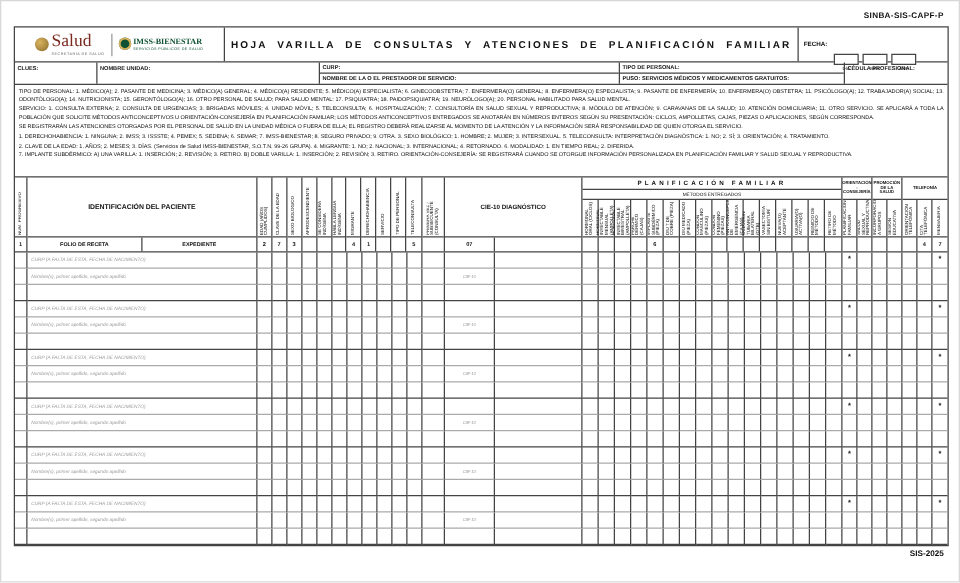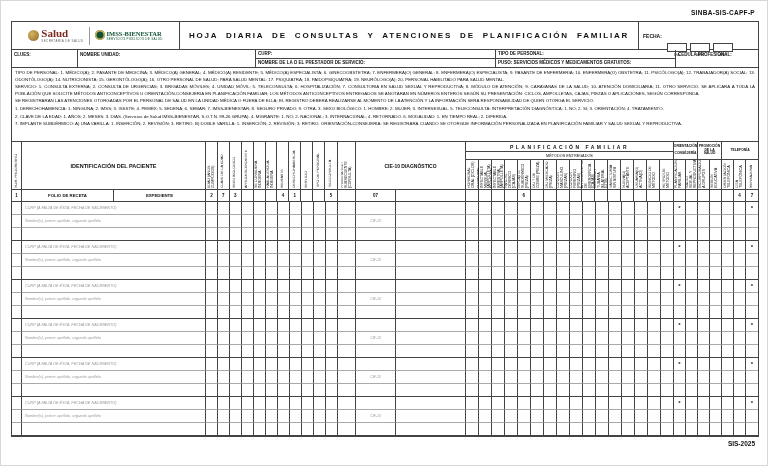--- a/index.html
+++ b/index.html
@@ -11,21 +11,21 @@
   .sis{ position:absolute; bottom:18px; right:12px; font-size:6.5px; font-weight:bold; }
 
   .sheet{ position:absolute; left:10px; top:20px; width:748px; border:1px solid #444; background:#fff; }
 
   
   .band1{ display:flex; height:28px; border-bottom:1px solid #444; }
   .logos{ width:168px; border-right:1px solid #444; display:flex; align-items:center; justify-content:center; gap:5px; padding:2px; }
   .salud{ display:flex; align-items:center; gap:2px; }
   .salud-emblem{ width:11px; height:11px; border-radius:50%;
                  background:radial-gradient(circle at 35% 35%, #d9b35e, #8a6b2d); }
-  .salud-name{ font-family:"Liberation Serif", serif; font-weight:bold; color:#7a2a1f; font-size:11px; line-height:1; }
+  .salud-name{ font-family:"Liberation Serif", serif; font-weight:normal; color:#7a2a1f; font-size:14px; line-height:1; }
   .salud-sub{ font-size:3px; color:#666; letter-spacing:.4px; }
   .logo-divider{ width:1px; height:18px; background:#999; }
   .imss{ display:flex; align-items:center; gap:2px; }
   .imss-seal{ width:10px; height:10px; border-radius:50%; background:#0f5132; box-shadow:inset 0 0 0 1.5px #d9b35e; }
   .imss-name{ font-family:"Liberation Serif", serif; font-weight:bold; color:#0f5132; font-size:6.5px; line-height:1.1; }
   .imss-sub{ font-size:3px; color:#0f5132; letter-spacing:.3px; }
   .title-cell{ flex:1; display:flex; align-items:center; justify-content:center; }
   .form-title{ font-size:8px; font-weight:bold; letter-spacing:1.8px; word-spacing:4px; white-space:nowrap; }
   .fecha-cell{ width:120px; border-left:1px solid #444; padding:2px 4px; }
   .flabel{ font-size:5px; font-weight:bold; }
@@ -119,21 +119,21 @@
         <div class="logo-divider"></div>
         <div class="imss">
           <div class="imss-seal"></div>
           <div>
             <div class="imss-name">IMSS-BIENESTAR</div>
             <div class="imss-sub">SERVICIOS PÚBLICOS DE SALUD</div>
           </div>
         </div>
       </div>
       <div class="title-cell">
-        <div class="form-title">HOJA DIARIA DE CONSULTAS Y ATENCIONES DE PLANIFICACIÓN FAMILIAR</div>
+        <div class="form-title">HOJA VARILLA DE CONSULTAS Y ATENCIONES DE PLANIFICACIÓN FAMILIAR</div>
       </div>
       <div class="fecha-cell">
         <span class="flabel">FECHA:</span>
         <div class="fecha-row">
 
             <div class="datebox">
               <div class="box"></div>
               <div class="lbl">DÍA</div>
             </div>
 

